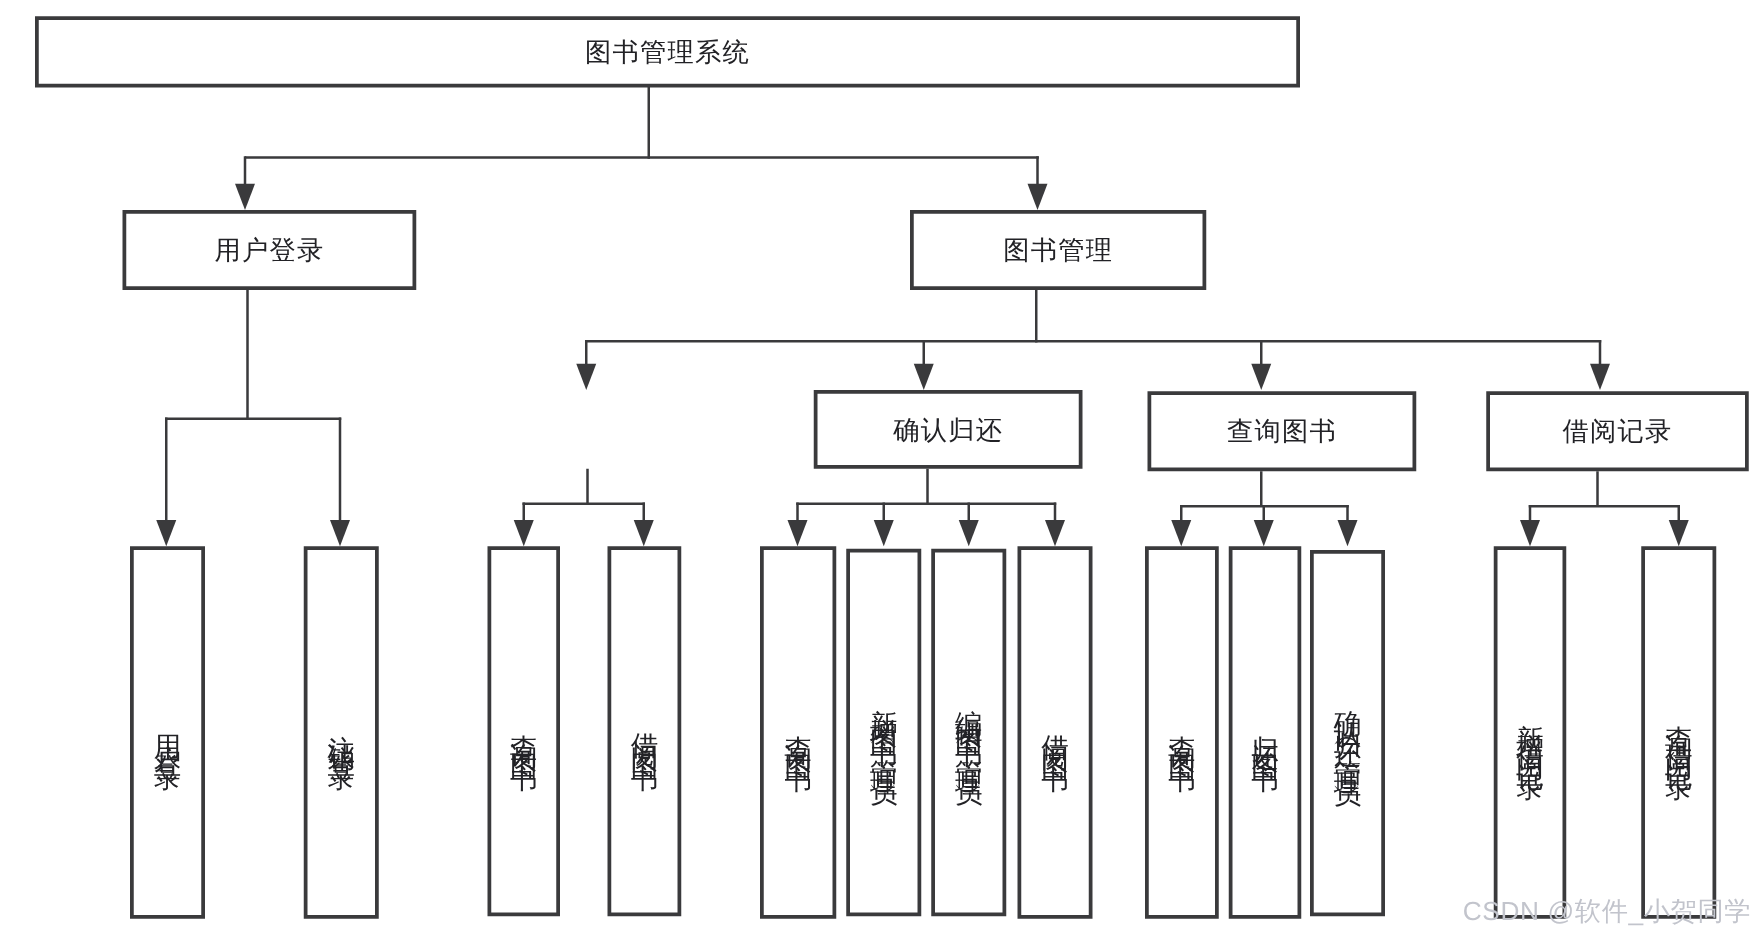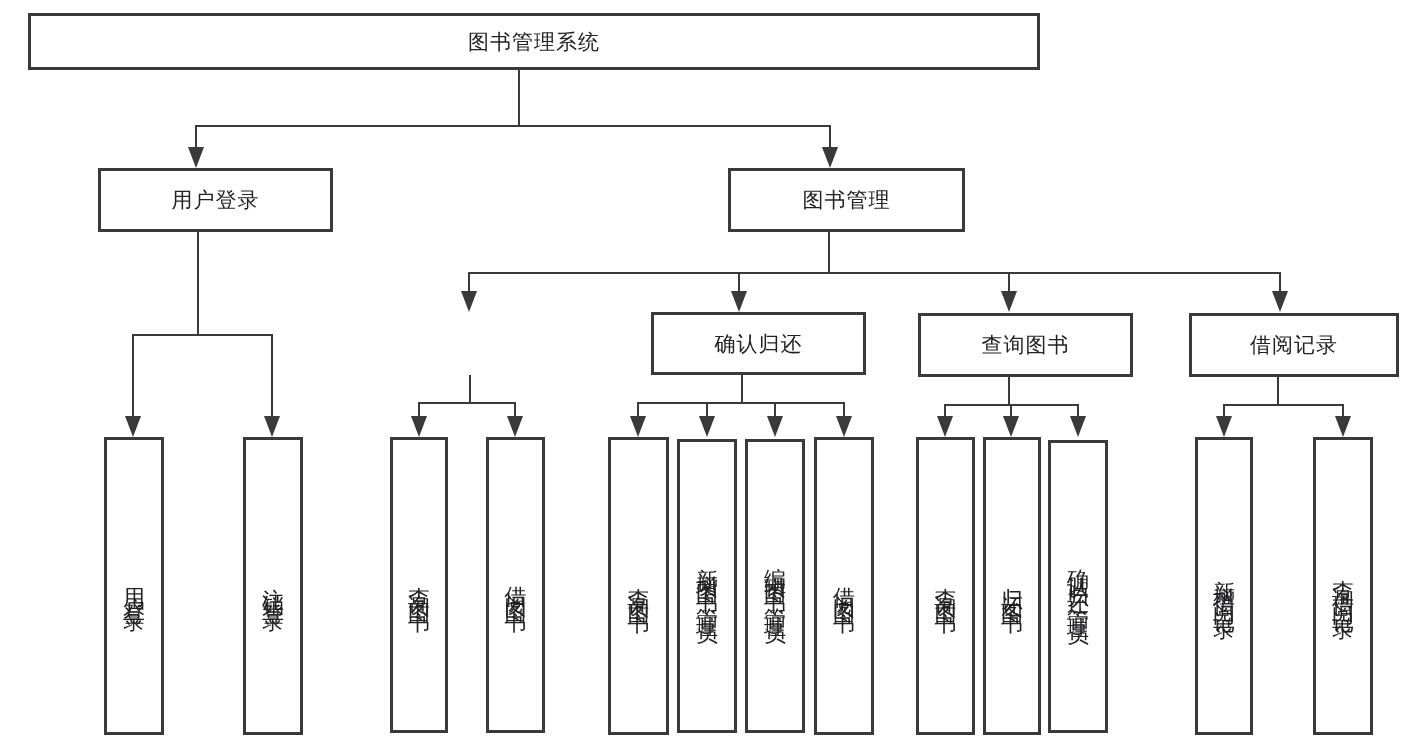--- a/index.html
+++ b/index.html
@@ -159,14 +159,15 @@
   <div class="arrow" style="left:1003px;top:416px;"></div>
   <div class="arrow" style="left:1070px;top:416px;"></div>
 
   <div class="vline" style="left:1277px;top:377px;height:28px;"></div>
   <div class="hline" style="left:1223px;top:404px;width:121px;"></div>
   <div class="vline" style="left:1223px;top:404px;height:14px;"></div>
   <div class="vline" style="left:1342px;top:404px;height:14px;"></div>
   <div class="arrow" style="left:1216px;top:416px;"></div>
   <div class="arrow" style="left:1335px;top:416px;"></div>
 
+  <div class="watermark">CSDN @软件_小贺同学</div>
 
 </div>
 
 </body></html>

